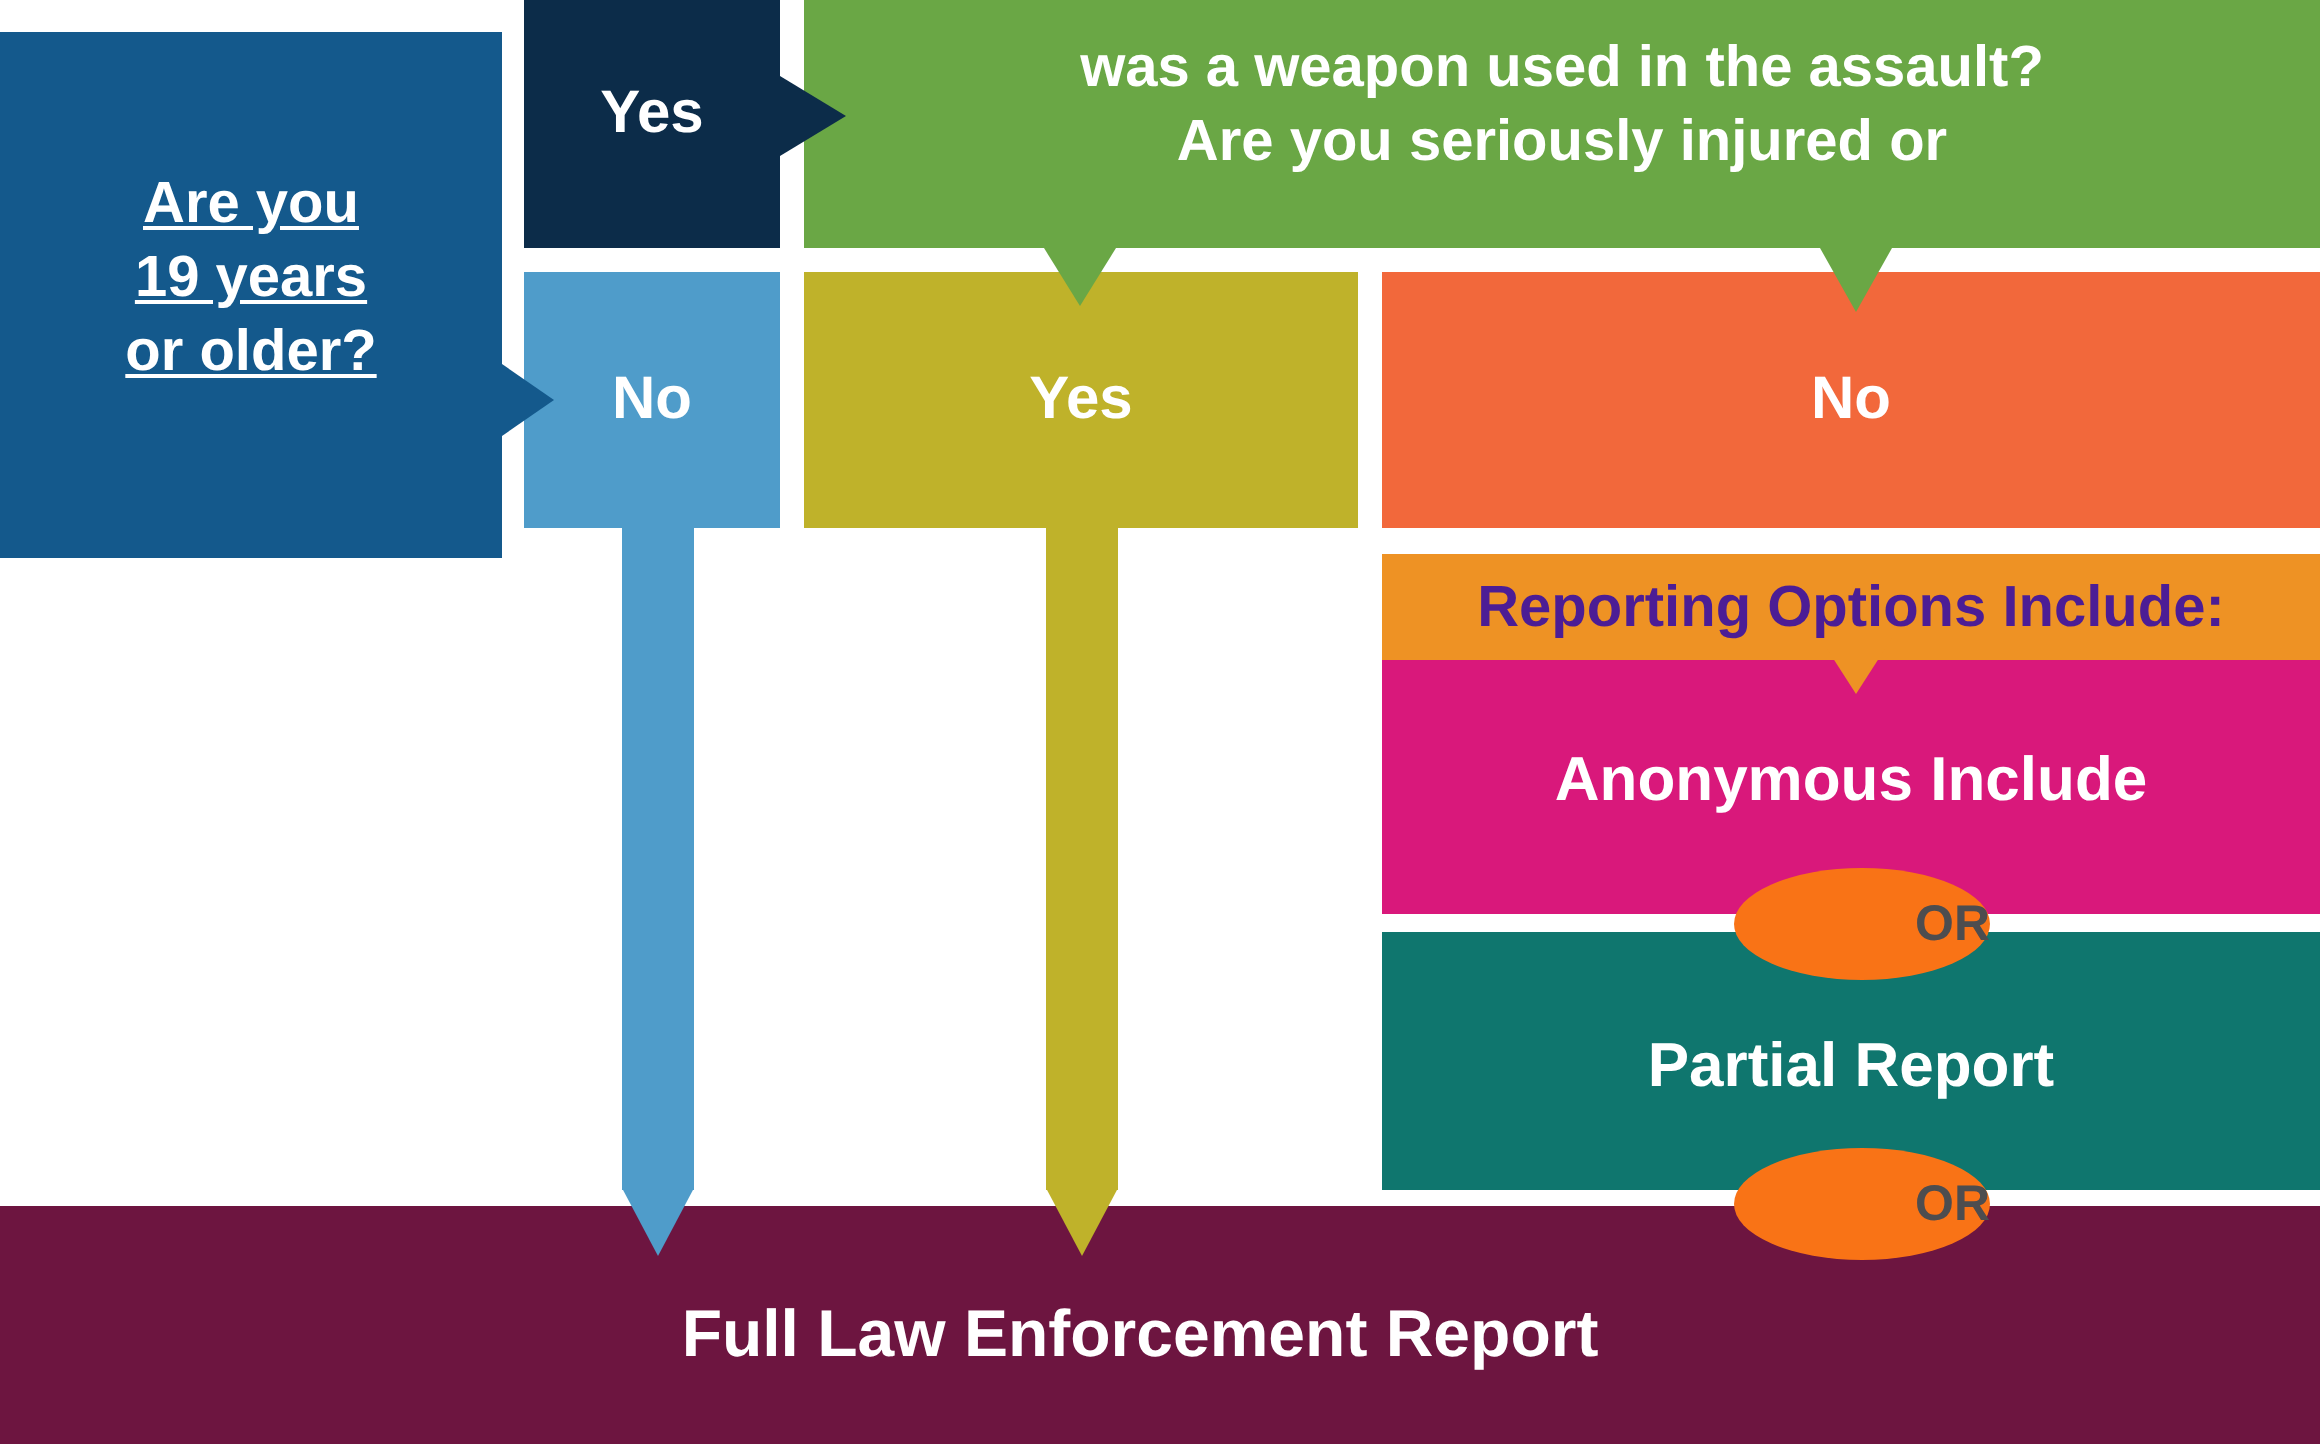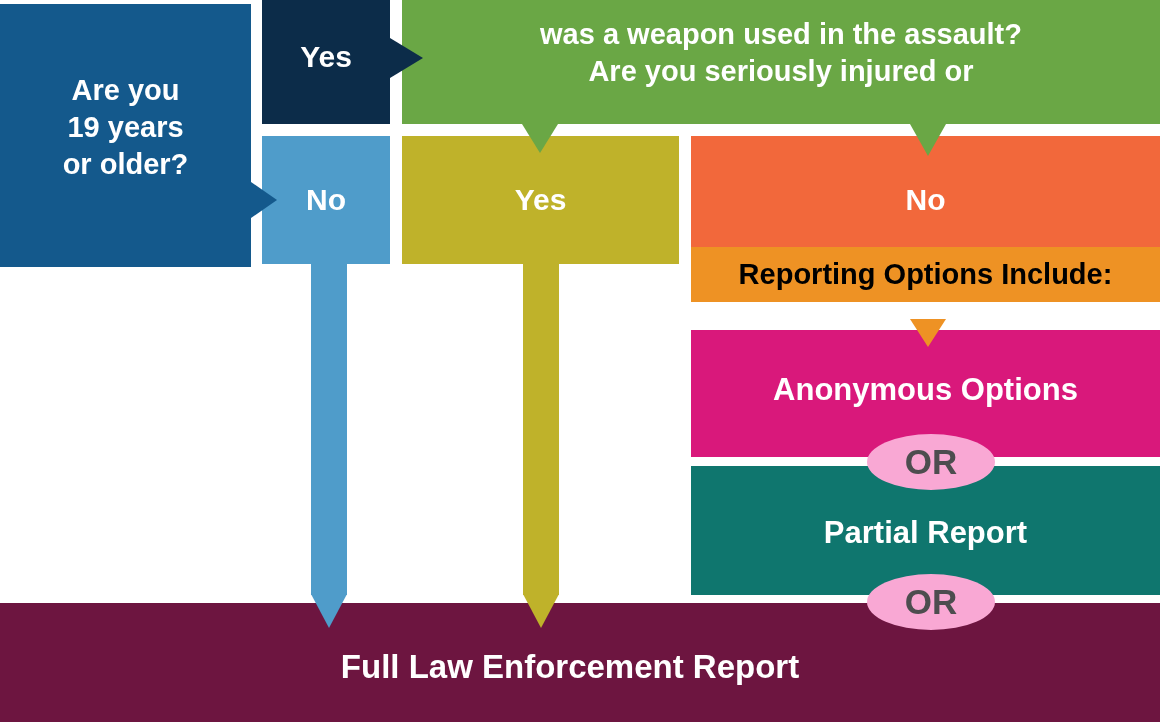--- a/index.html
+++ b/index.html
@@ -17,22 +17,22 @@
     align-items:center;justify-content:center;
     text-align:center;
     color:#ffffff;
     z-index:1;
     box-sizing:border-box;
   }
   .tri{position:absolute;width:0;height:0;z-index:3;}
   .stem{position:absolute;z-index:2;}
 
   
-  #age-box{left:0;top:4px;width:251px;height:263px;background:#14598C;
-           font-size:29px;line-height:37px;padding-bottom:17px;}
+  #age-box{left:0;top:16px;width:251px;height:263px;background:#14598C;
+           font-size:29px;line-height:37px;padding-bottom:17px;text-decoration:underline;}
   #age-arrow{left:251px;top:182px;
            border-top:18px solid transparent;border-bottom:18px solid transparent;
            border-left:26px solid #14598C;}
 
   
   #yes-top-box{left:262px;top:0;width:128px;height:124px;background:#0C2C49;
            font-size:30px;padding-bottom:10px;}
   #yes-top-arrow{left:390px;top:38px;
            border-top:20px solid transparent;border-bottom:20px solid transparent;
            border-left:33px solid #0C2C49;}
@@ -54,34 +54,34 @@
 
   
   #yes-mid-box{left:402px;top:136px;width:277px;height:128px;background:#BFB22A;font-size:30px;}
   #yes-mid-stem{left:523px;top:262px;width:36px;height:333px;background:#BFB22A;}
   #yes-mid-tip{left:523px;top:594px;
            border-left:18px solid transparent;border-right:18px solid transparent;
            border-top:34px solid #BFB22A;}
 
   
   #no-right-box{left:691px;top:136px;width:469px;height:128px;background:#F2683B;font-size:30px;}
-  #banner{left:691px;top:247px;width:469px;height:55px;background:#EE9224;
-           color:#000000;font-size:29px;text-align:right;}
+  #banner{left:691px;top:277px;width:469px;height:55px;background:#EE9224;
+           color:#4c1d95;font-size:29px;text-align:right;}
   #banner-arrow{left:910px;top:319px;
            border-left:18px solid transparent;border-right:18px solid transparent;
            border-top:28px solid #EE9224;}
   #anon-box{left:691px;top:330px;width:469px;height:127px;background:#D9187B;
            font-size:31px;padding-bottom:7px;}
   #partial-box{left:691px;top:466px;width:469px;height:129px;background:#0f766e;
            font-size:31px;padding-top:5px;}
   .or-ellipse{
     position:absolute;left:867px;width:128px;height:56px;
-    background:#f9a8d4;border-radius:50%;
-    display:flex;align-items:center;justify-content:center;
-    color:#4D4D4F;font-size:35px;z-index:4;
+    background:#f97316;border-radius:50%;
+    display:flex;align-items:center;justify-content:flex-end;
+    color:#4D4D4F;font-size:25px;z-index:4;
   }
   #or-1{top:434px;}
   #or-2{top:574px;}
 
   
   #full-bar{left:0;top:603px;width:1160px;height:119px;background:#6D1540;
            font-size:33px;padding-right:20px;padding-top:9px;}
 </style>
 </head>
 <body>
@@ -122,21 +122,21 @@
   <div class="box" id="no-right-box">
     <span>No</span>
   </div>
 
   <div class="box" id="banner">
     <span>Reporting Options Include:</span>
   </div>
   <div class="tri" id="banner-arrow"></div>
 
   <div class="box" id="anon-box">
-    <span>Anonymous Options</span>
+    <span>Anonymous Include</span>
   </div>
 
   <div class="or-ellipse" id="or-1">
     <span>OR</span>
   </div>
 
   <div class="box" id="partial-box">
     <span>Partial Report</span>
   </div>
 

